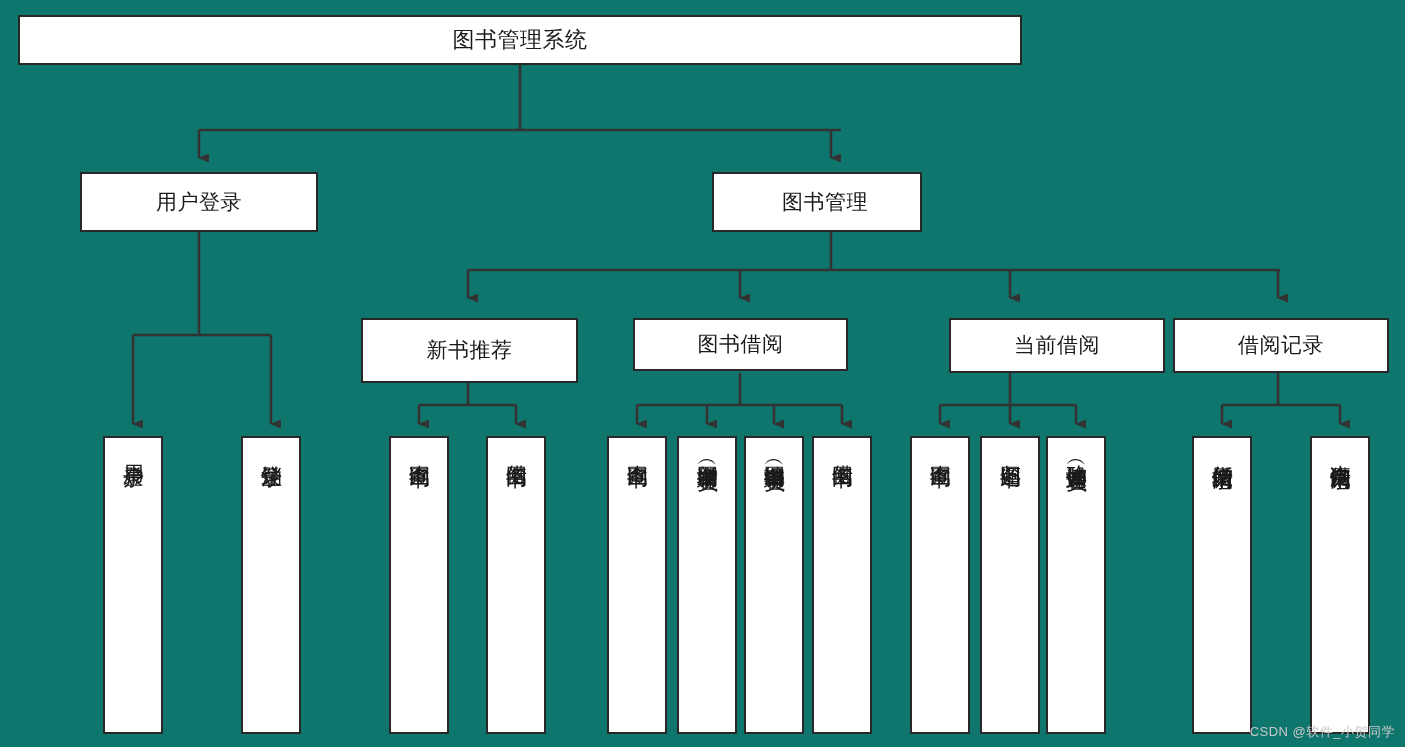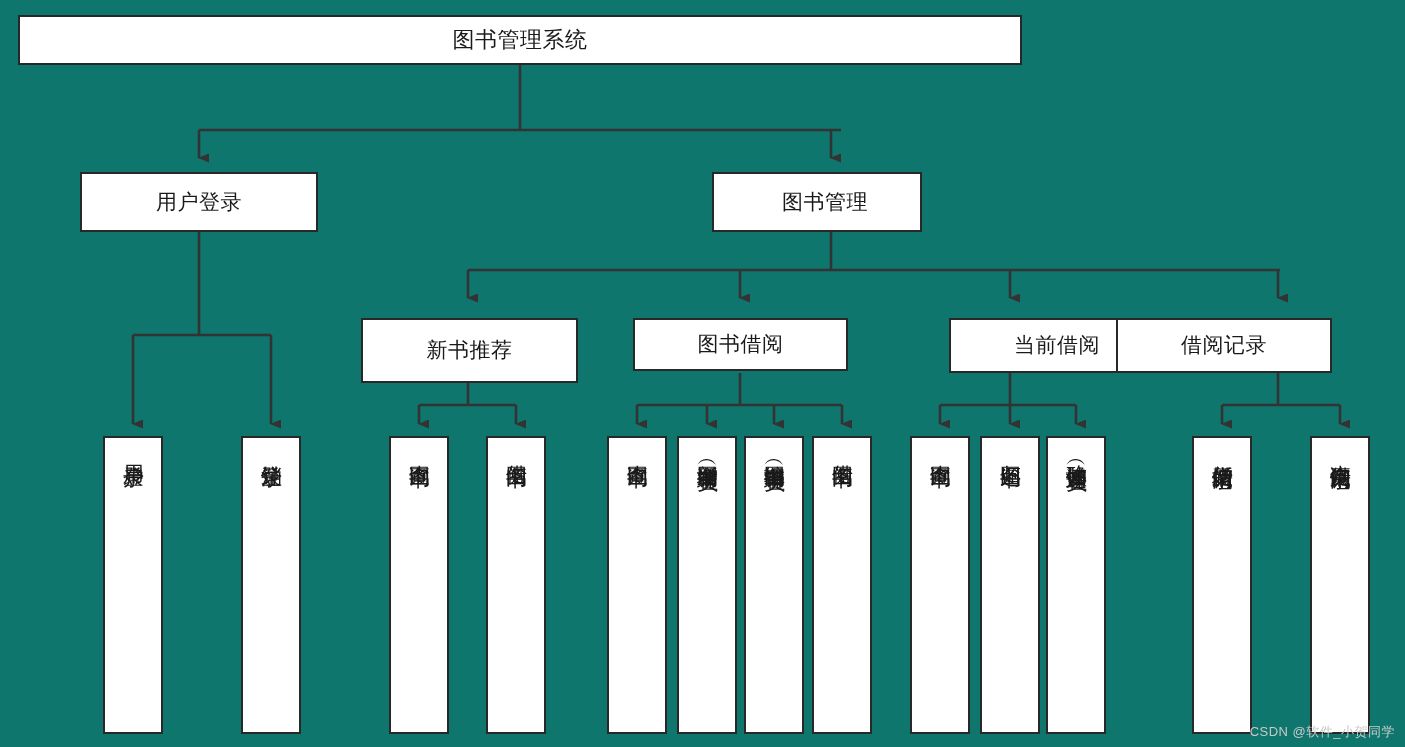--- a/index.html
+++ b/index.html
@@ -136,21 +136,21 @@
 
   <div class="node-box branch" style="left:361px; top:318px; width:217px; height:65px;">
     <span class="node-label">新书推荐</span>
   </div>
   <div class="node-box branch" style="left:633px; top:318px; width:215px; height:53px;">
     <span class="node-label">图书借阅</span>
   </div>
   <div class="node-box branch" style="left:902px; top:318px; width:216px; height:55px;margin-left:47px;">
     <span class="node-label">当前借阅</span>
   </div>
-  <div class="node-box branch" style="left:1116px; top:318px; width:216px; height:55px;">
+  <div class="node-box branch" style="left:1173px; top:318px; width:216px; height:55px;">
     <span class="node-label">借阅记录</span>
   </div>
 
   <div class="node-box leaf" style="left:103px; top:436px; width:60px; height:298px;">
     <span class="node-label">用户登录</span>
   </div>
   <div class="node-box leaf" style="left:241px; top:436px; width:60px; height:298px;">
     <span class="node-label">注销登录</span>
   </div>
 

